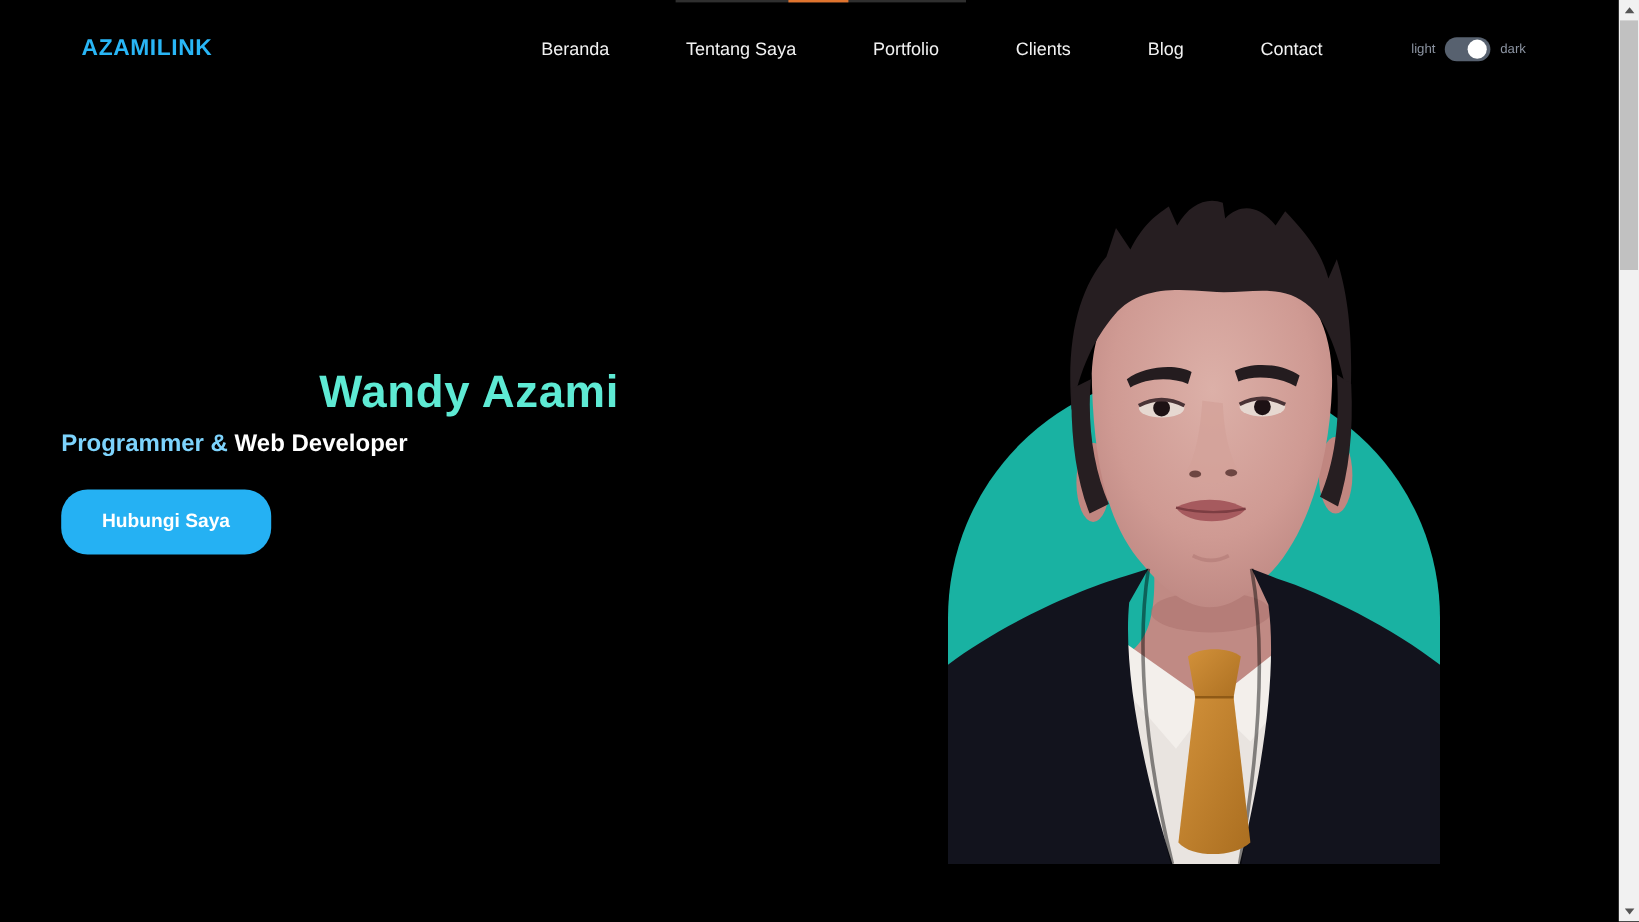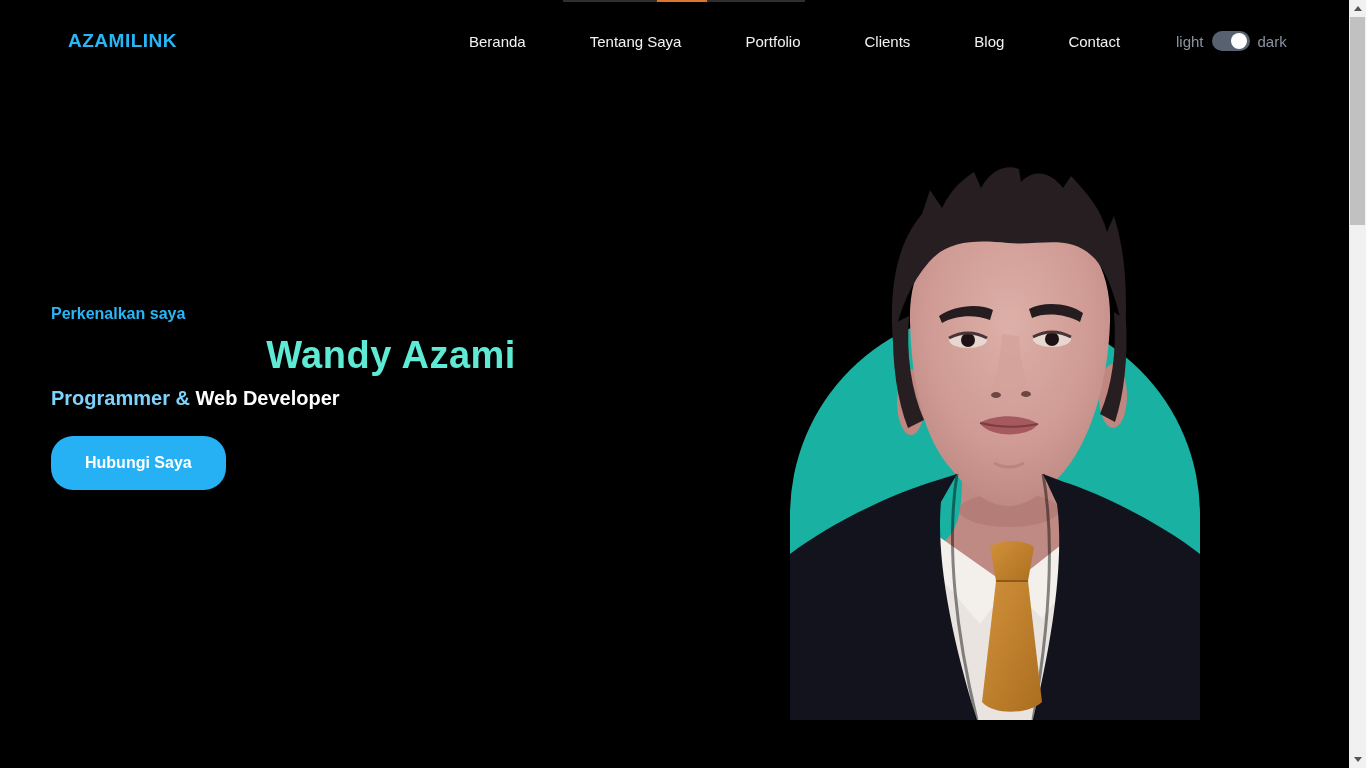--- a/index.html
+++ b/index.html
@@ -15,25 +15,25 @@
   
   .top-line { position:absolute; left:563px; top:0; width:242px; height:2px; background:#2f2f2f; }
   .top-line .seg { position:absolute; left:94px; top:0; width:50px; height:2px; background:#e0742e; }
 
   
   header { position:absolute; left:0; top:0; width:1121px; height:82px; }
   .logo {
     position:absolute; left:68px; top:0; height:82px; display:flex; align-items:center;
     color:#29b6f6; font-size:19px; font-weight:bold; letter-spacing:.5px; cursor:pointer;
   }
-  nav { position:absolute; left:469px; top:0; height:82px; display:flex; align-items:center; gap:64px;text-align:center; }
+  nav { position:absolute; left:451px; top:0; height:82px; display:flex; align-items:center; gap:64px;text-align:center; }
   nav a { color:#f2f2f2; font-size:15px; text-decoration:none; cursor:pointer; white-space:nowrap; }
 
   .theme-toggle { position:absolute; left:1176px; top:0; height:82px; display:flex; align-items:center; gap:8px; }
-  .theme-toggle .lbl { color:#8b93a1; font-size:15px; }
+  .theme-toggle .lbl { color:#8b93a1; font-size:11px; }
   .toggle-track {
     width:38px; height:20px; border-radius:10px; background:#57616f; position:relative; cursor:pointer;
   }
   .toggle-knob {
     position:absolute; right:3px; top:2px; width:16px; height:16px; border-radius:50%; background:#fff;
   }
 
   
   .hero-text { position:absolute; left:51px; top:305px; width:680px; }
   .kicker { color:#29b6f6; font-size:16px; font-weight:bold; margin:0 0 10px 0; }
@@ -85,21 +85,20 @@
     <span class="lbl">light</span>
     <div class="toggle-track">
       <div class="toggle-knob"></div>
     </div>
     <span class="lbl">dark</span>
   </div>
 </header>
 
 <main>
   <div class="hero-text">
-    <div class="kicker">Perkenalkan saya</div>
     <h1 class="name">Wandy Azami</h1>
     <div class="role">
       <span class="muted">Programmer &amp;</span>
       <span class="strong">Web Developer</span>
     </div>
     <button class="cta">Hubungi Saya</button>
   </div>
 
   <div class="portrait">
     <svg width="410" height="558" viewBox="0 0 410 558" xmlns="http://www.w3.org/2000/svg">

